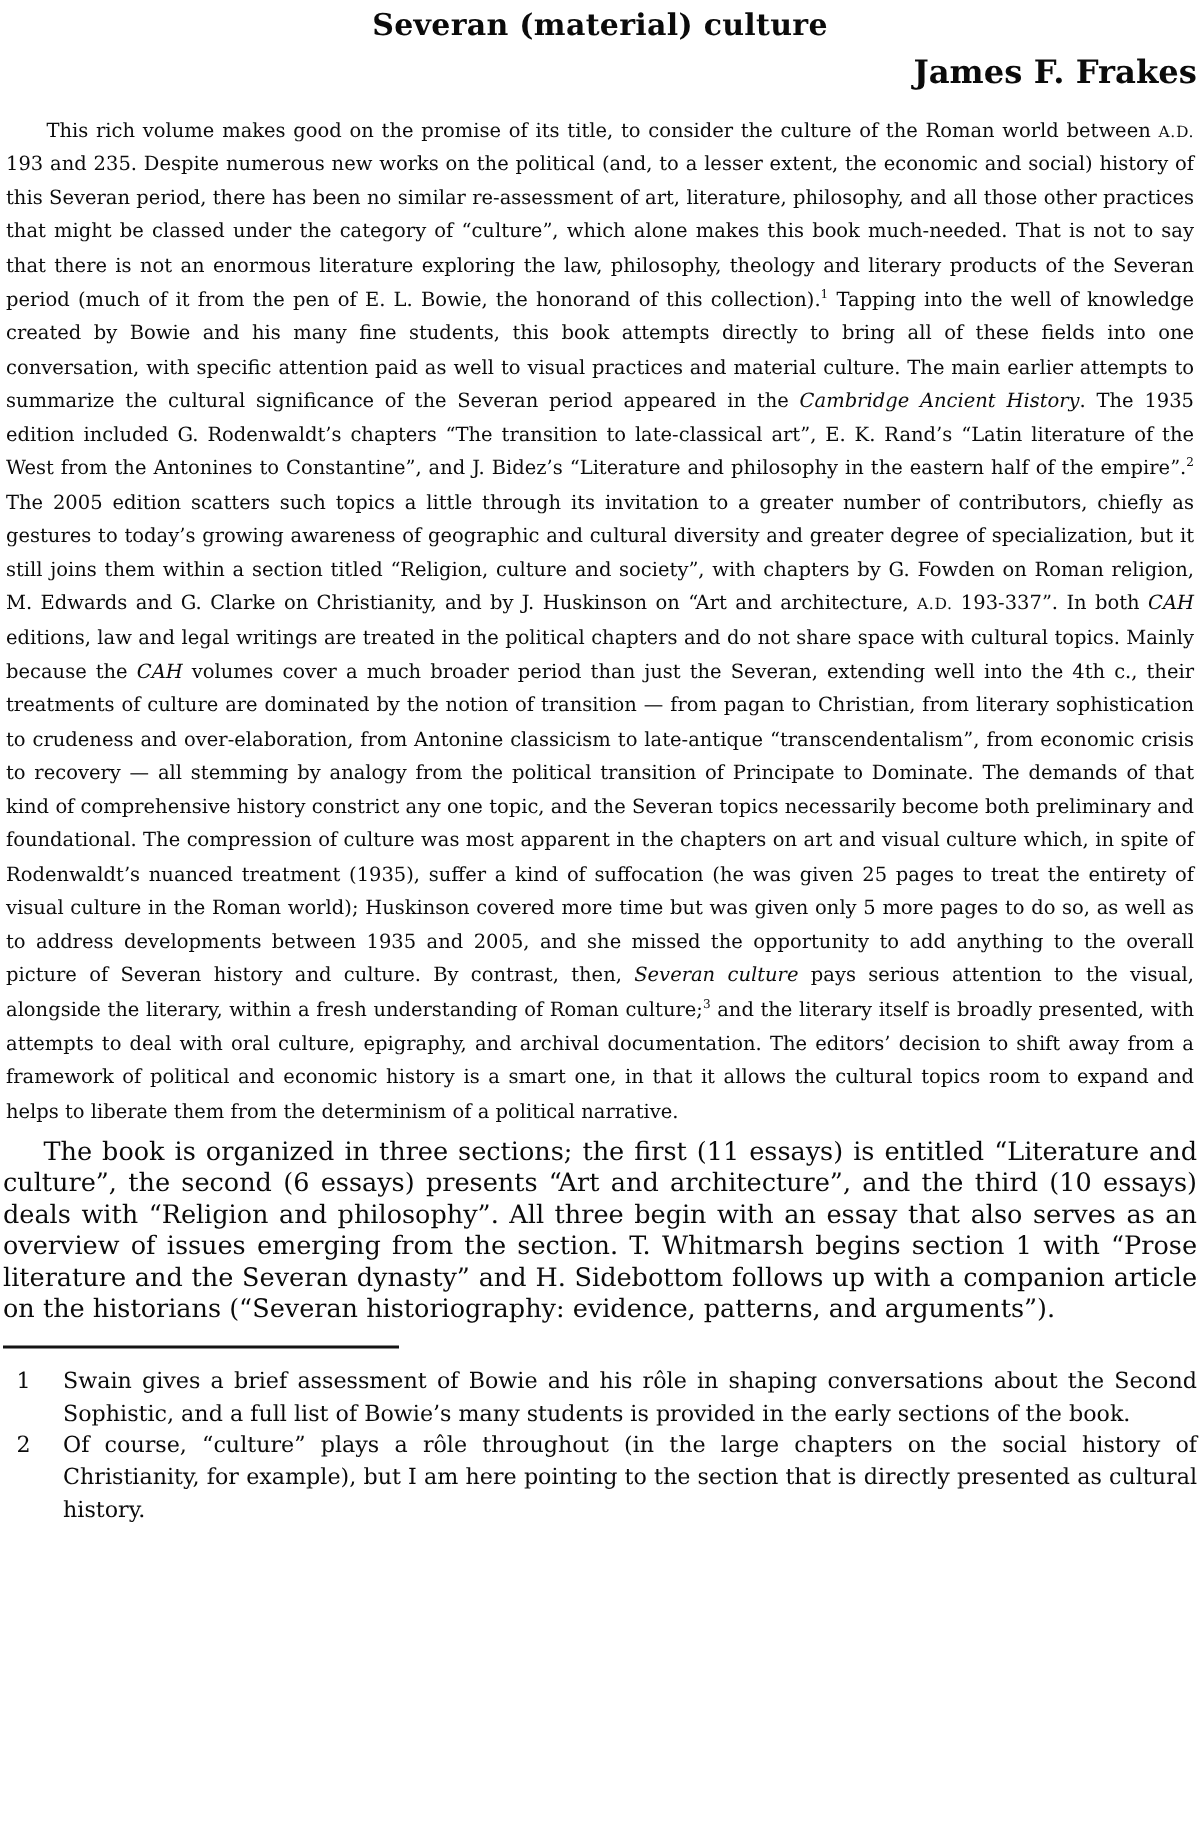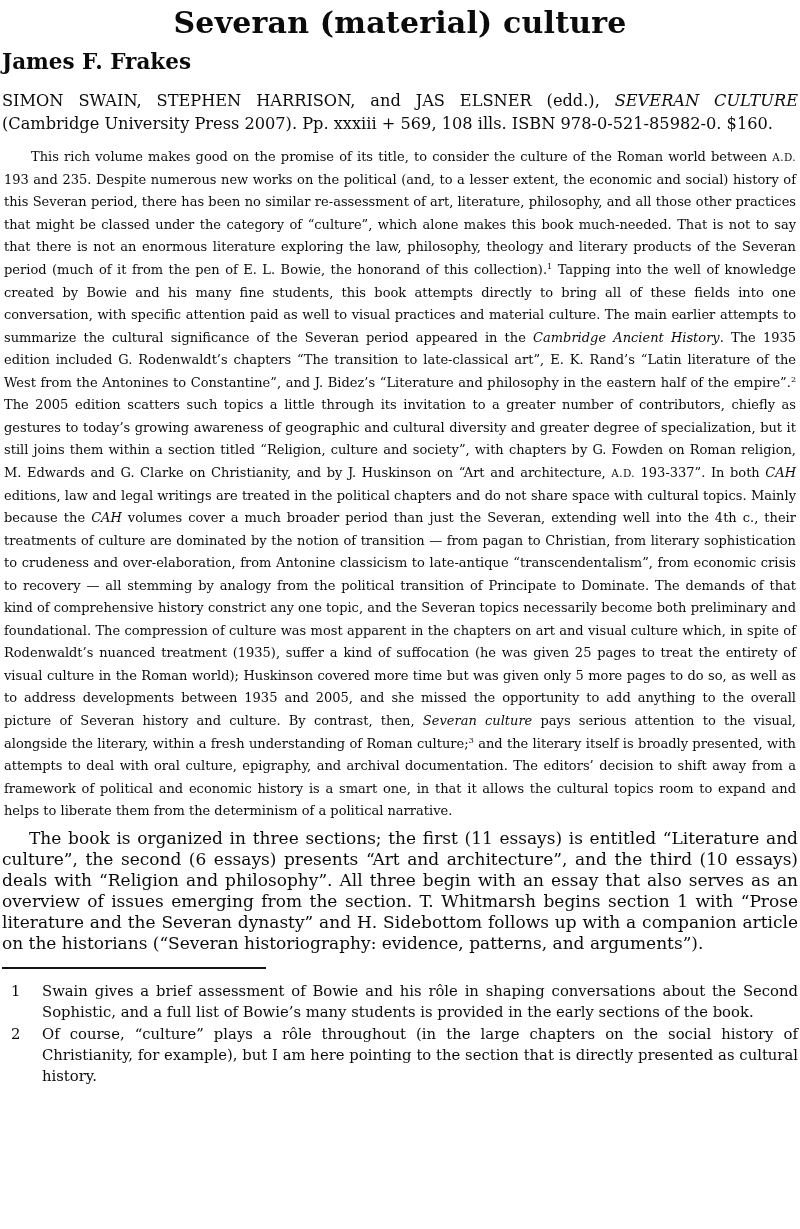--- a/index.html
+++ b/index.html
@@ -5,25 +5,25 @@
   html, body { margin: 0; padding: 0; }
   body {
     width: 800px;
     min-height: 1229px;
     background: #ffffff;
     color: #0b0b0b;
     font-family: "DejaVu Serif", serif;
   }
   .page { padding: 4px 2px 0 2px; box-sizing: border-box; width: 800px; }
   .title {
-    font-size: 30px; font-weight: bold; text-align: center;
+    font-size: 20px; font-weight: bold; text-align: center;
     margin: 0 0 7px 0; line-height: 1.25; letter-spacing: 0.2px;
   }
   .author {
-    font-size: 21.5px; font-weight: bold; text-align: left;
+    font-size: 21.5px; font-weight: bold; text-align: right;
     margin: 0 0 15px 0; line-height: 1.2;
   }
   .citation {
     font-size: 16.2px; line-height: 23px; text-align: justify; margin: 0 0 11px 0;
   }
   .body-para {
     font-size: 13px; line-height: 22.55px; text-align: justify;
     text-indent: 27px; margin: 2px;
   }
   .overview-para {
@@ -44,21 +44,20 @@
 </style>
 </head>
 <body>
 
 <div class="page">
 
   <h1 class="title">Severan (material) culture</h1>
 
   <h2 class="author">James F. Frakes</h2>
 
-  <p class="citation"><span>SIMON SWAIN, STEPHEN HARRISON, and JAS ELSNER (edd.), </span><span class="it">SEVERAN CULTURE</span><span> (Cambridge University Press 2007). Pp. xxxiii + 569, 108 ills. ISBN 978-0-521-85982-0. $160.</span></p>
 
   <p class="body-para"><span>This rich volume makes good on the promise of its title, to consider the culture of the Roman world between </span><span class="sc">A.D.</span><span> 193 and 235. Despite numerous new works on the political (and, to a lesser extent, the economic and social) history of this Severan period, there has been no similar re-assessment of art, literature, philosophy, and all those other practices that might be classed under the category of “culture”, which alone makes this book much-needed. That is not to say that there is not an enormous literature exploring the law, philosophy, theology and literary products of the Severan period (much of it from the pen of E. L. Bowie, the honorand of this collection).</span><sup class="fnmark">1</sup><span> Tapping into the well of knowledge created by Bowie and his many fine students, this book attempts directly to bring all of these fields into one conversation, with specific attention paid as well to visual practices and material culture. The main earlier attempts to summarize the cultural significance of the Severan period appeared in the </span><span class="it">Cambridge Ancient History</span><span>. The 1935 edition included G. Rodenwaldt’s chapters “The transition to late-classical art”, E. K. Rand’s “Latin literature of the West from the Antonines to Constantine”, and J. Bidez’s “Literature and philosophy in the eastern half of the empire”.</span><sup class="fnmark">2</sup><span> The 2005 edition scatters such topics a little through its invitation to a greater number of contributors, chiefly as gestures to today’s growing awareness of geographic and cultural diversity and greater degree of specialization, but it still joins them within a section titled “Religion, culture and society”, with chapters by G. Fowden on Roman religion, M. Edwards and G. Clarke on Christianity, and by J. Huskinson on “Art and architecture, </span><span class="sc">A.D.</span><span> 193-337”. In both </span><span class="it">CAH</span><span> editions, law and legal writings are treated in the political chapters and do not share space with cultural topics. Mainly because the </span><span class="it">CAH</span><span> volumes cover a much broader period than just the Severan, extending well into the 4th c., their treatments of culture are dominated by the notion of transition — from pagan to Christian, from literary sophistication to crudeness and over-elaboration, from Antonine classicism to late-antique “transcendentalism”, from economic crisis to recovery — all stemming by analogy from the political transition of Principate to Dominate. The demands of that kind of comprehensive history constrict any one topic, and the Severan topics necessarily become both preliminary and foundational. The compression of culture was most apparent in the chapters on art and visual culture which, in spite of Rodenwaldt’s nuanced treatment (1935), suffer a kind of suffocation (he was given 25 pages to treat the entirety of visual culture in the Roman world); Huskinson covered more time but was given only 5 more pages to do so, as well as to address developments between 1935 and 2005, and she missed the opportunity to add anything to the overall picture of Severan history and culture. By contrast, then, </span><span class="it">Severan culture</span><span> pays serious attention to the visual, alongside the literary, within a fresh understanding of Roman culture;</span><sup class="fnmark">3</sup><span> and the literary itself is broadly presented, with attempts to deal with oral culture, epigraphy, and archival documentation. The editors’ decision to shift away from a framework of political and economic history is a smart one, in that it allows the cultural topics room to expand and helps to liberate them from the determinism of a political narrative.</span></p>
 
   <p class="overview-para">The book is organized in three sections; the first (11 essays) is entitled “Literature and culture”, the second (6 essays) presents “Art and architecture”, and the third (10 essays) deals with “Religion and philosophy”. All three begin with an essay that also serves as an overview of issues emerging from the section. T. Whitmarsh begins section 1 with “Prose literature and the Severan dynasty” and H. Sidebottom follows up with a companion article on the historians (“Severan historiography: evidence, patterns, and arguments”).</p>
 
   <div class="fn-rule"></div>
 
   <div class="footnotes">
     <div class="footnote">
       <span class="fn-num">1</span>

